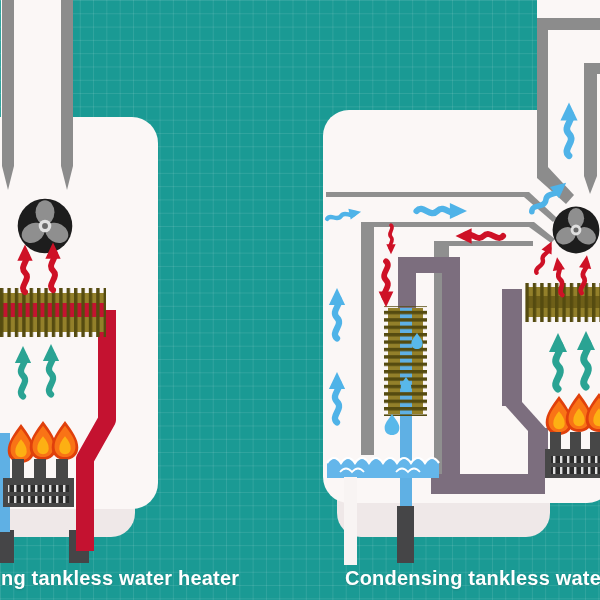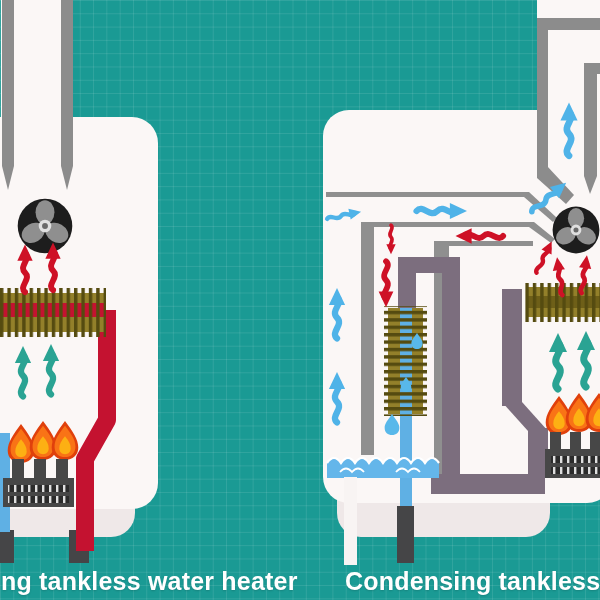--- a/index.html
+++ b/index.html
@@ -7,21 +7,21 @@
     position:relative;width:600px;height:600px;overflow:hidden;
     background-color:#1a9a94;
     background-image:
       linear-gradient(rgba(255,255,255,.10) 1px,transparent 1px),
       linear-gradient(90deg,rgba(255,255,255,.10) 1px,transparent 1px);
     background-size:13.3px 13.3px;
     font-family:"Liberation Sans",sans-serif;
   }
   .stage svg{position:absolute;left:0;top:0;}
   .caption{
-    position:absolute;color:#ffffff;font-weight:700;font-size:25px;
+    position:absolute;color:#ffffff;font-weight:700;font-size:20px;
     white-space:nowrap;letter-spacing:.2px;
     text-shadow:0 1px 2px rgba(0,0,0,.15);
   }
   #caption-left{left:1px;top:567px;}
   #caption-right{left:345px;top:567px;}
 </style>
 </head>
 <body>
 
 <div class="stage">

